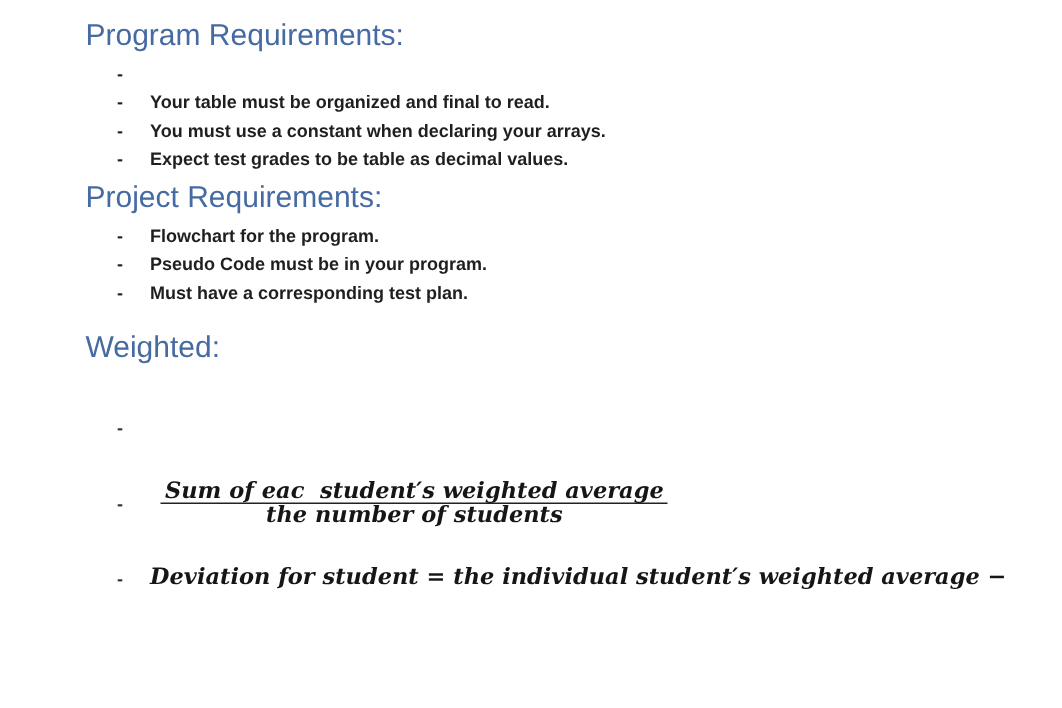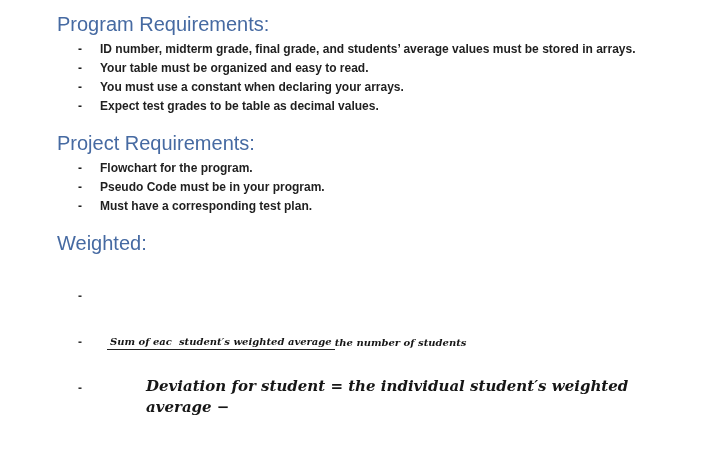--- a/index.html
+++ b/index.html
@@ -15,21 +15,21 @@
     background: var(--page-bg, #ffffff);
     padding: 14px 36px 0 57px;
     overflow: hidden;
   }
   .section-heading {
     font-size: 20px;
     font-weight: 400;
     line-height: 20px;
     color: var(--heading-color, #466AA2);
   }
-  .sec-project { margin-top: 17px; }
+  .sec-project { margin-top: 6px; }
   .sec-formulas { margin-top: 17px; }
   ul.bullets {
     list-style: none;
     margin-top: 6px;
   }
   ul.bullets li {
     display: flex;
     align-items: baseline;
     font-size: 12px;
     font-weight: 600;
@@ -60,50 +60,49 @@
     font-size: 12px;
     align-self: center;
     color: #333333;
   }
   .formula-weighted { margin-top: 33px; }
   .formula-class-avg { margin-top: 26px; }
   .formula-deviation { margin-top: 24px; align-items: flex-start; }
   .formula-deviation .marker { margin-top: 2px; align-self: flex-start; }
   .frac {
     display: inline-flex;
-    flex-direction: row;
+    flex-direction: column;
     align-items: center;
-    font-size: 10px;
+    font-size: 15px;
     line-height: 13px;
     margin-left: 7px;
     font-weight: 700;
   }
   .frac .num {
     border-bottom: 1.4px solid #222222;
     padding: 0 3px 1px 3px;
     white-space: pre;
   }
   .frac .den { padding-top: 1px; }
-  .formula-lines { line-height: 21px; margin-left: 46px; }
+  .formula-lines { line-height: 21px; }
 </style>
 </head>
 <body>
 
 <div class="page">
 
   <div class="sec-program">
     <div class="section-heading">Program Requirements:</div>
     <ul class="bullets">
       <li>
         <span class="marker">-</span>
-        <span>ID number, midterm grade, final grade, and students’ average values must be stored in arrays.</span>
       </li>
       <li>
         <span class="marker">-</span>
-        <span>Your table must be organized and easy to read.</span>
+        <span>Your table must be organized and final to read.</span>
       </li>
       <li>
         <span class="marker">-</span>
         <span>You must use a constant when declaring your arrays.</span>
       </li>
       <li>
         <span class="marker">-</span>
         <span>Expect test grades to be table as decimal values.</span>
       </li>
     </ul>

